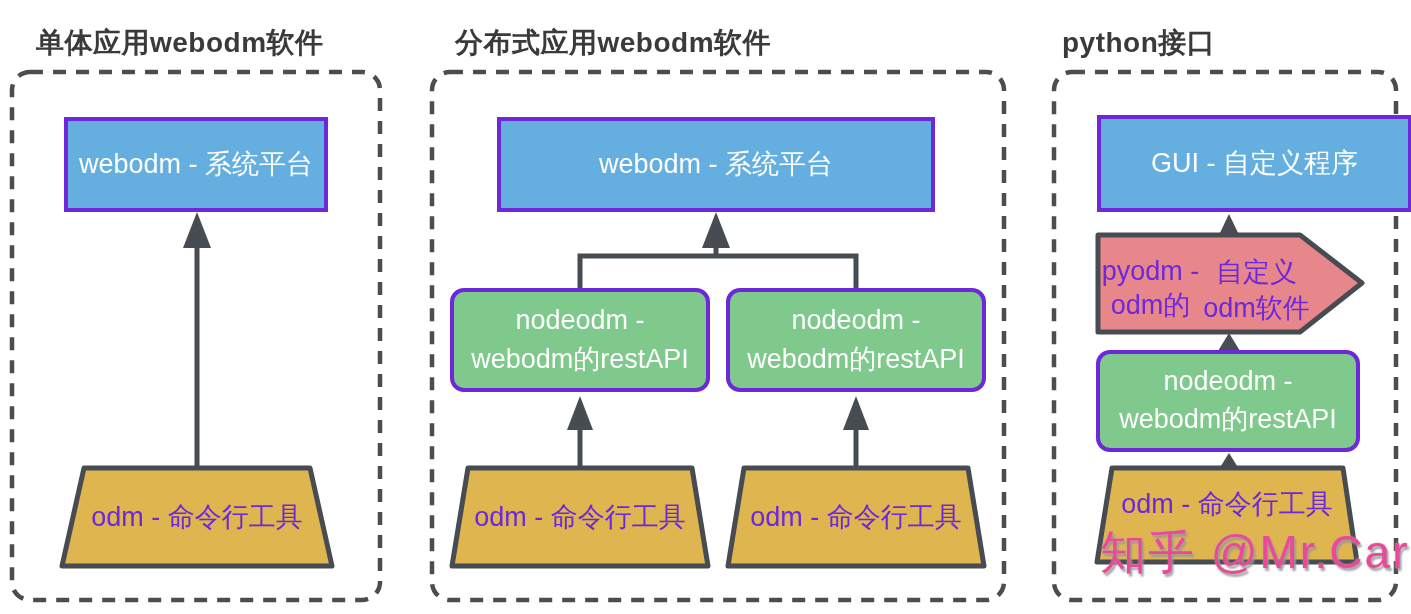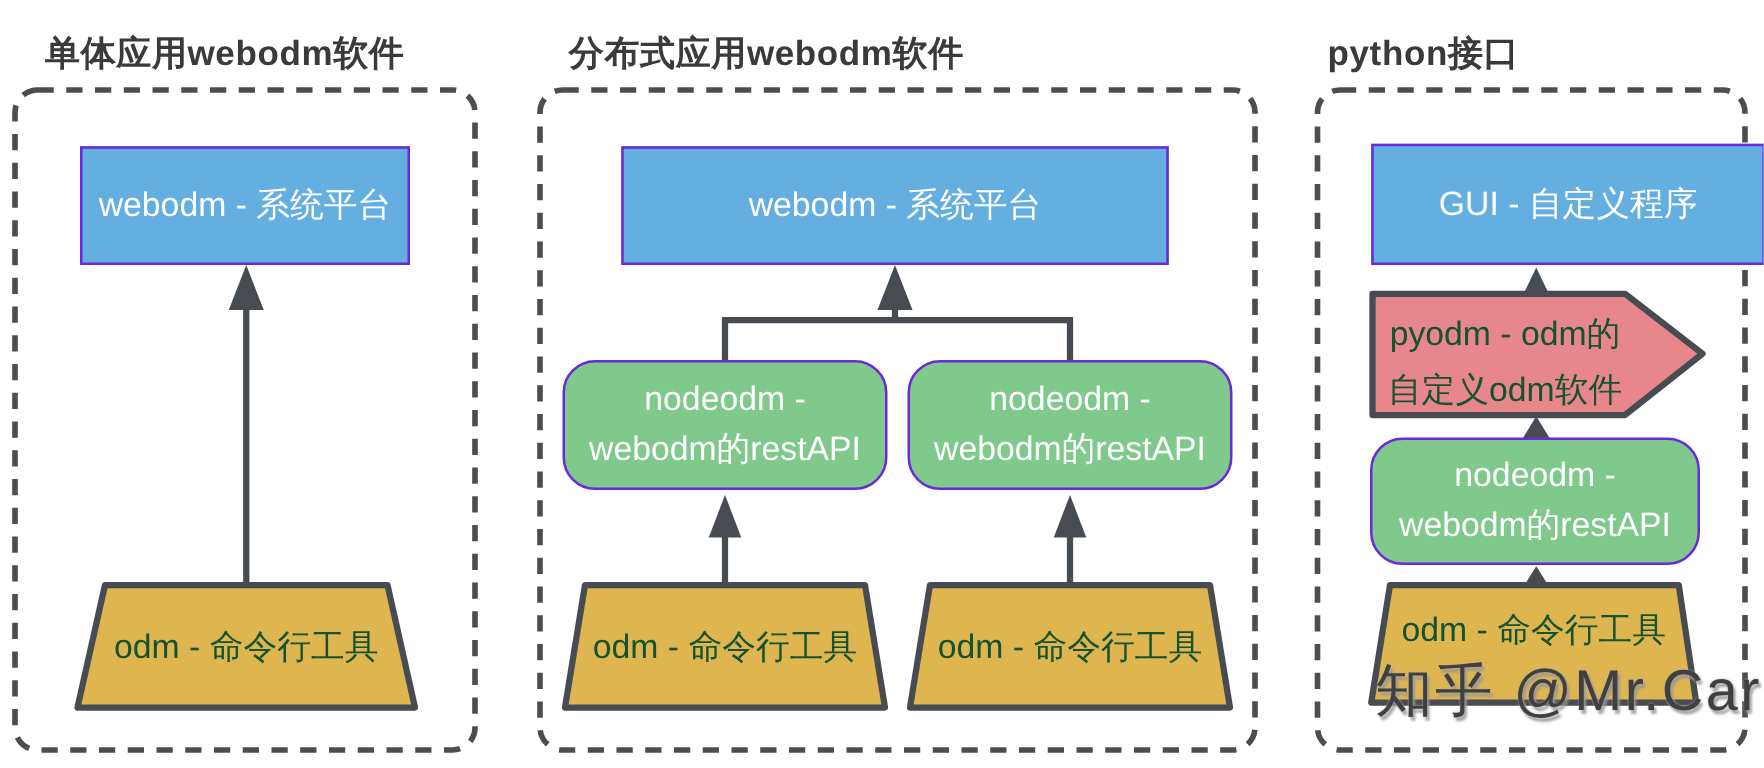--- a/index.html
+++ b/index.html
@@ -24,57 +24,57 @@
     position: absolute;
     font-size: 28px;
     font-weight: 600;
     color: #3a3a3a;
     white-space: nowrap;
     letter-spacing: 0.5px;
   }
   .box {
     position: absolute;
     box-sizing: border-box;
-    border: 2px solid #6d28d9;
+    border: 4px solid #6d28d9;
     display: flex;
     align-items: center;
     justify-content: center;
     color: #ffffff;
     font-size: 27px;
     text-align: center;
     line-height: 1.25;
   }
   .box.blue { background: #64AFE0; }
   .box.green {
     background: #7FC98C;
-    border-radius: 26px;
+    border-radius: 14px;
     flex-direction: column;
     justify-content: space-evenly;
     padding: 6px 4px;
   }
   .shape-label {
     position: absolute;
     display: flex;
     align-items: center;
     justify-content: center;
-    flex-direction: column;
-    color: #14532d;
+    flex-direction: row;
+    color: #6d28d9;
     font-size: 27px;
     text-align: center;
     pointer-events: none;
   }
   .shape-label.two-line { justify-content: space-evenly; padding: 6px 0; }
   .watermark {
     position: absolute;
     left: 1100px;
     top: 522px;
     font-size: 46px;
     letter-spacing: 2px;
     white-space: nowrap;
-    color: #404040;
+    color: #ec4899;
     text-shadow: 2px 3px 2px rgba(150,150,150,0.85), 0 0 2px rgba(175,175,175,0.9);
   }
 </style>
 </head>
 <body>
 
 <div class="canvas">
 
   <svg class="layer" viewBox="0 0 1411 614" xmlns="http://www.w3.org/2000/svg">
 

